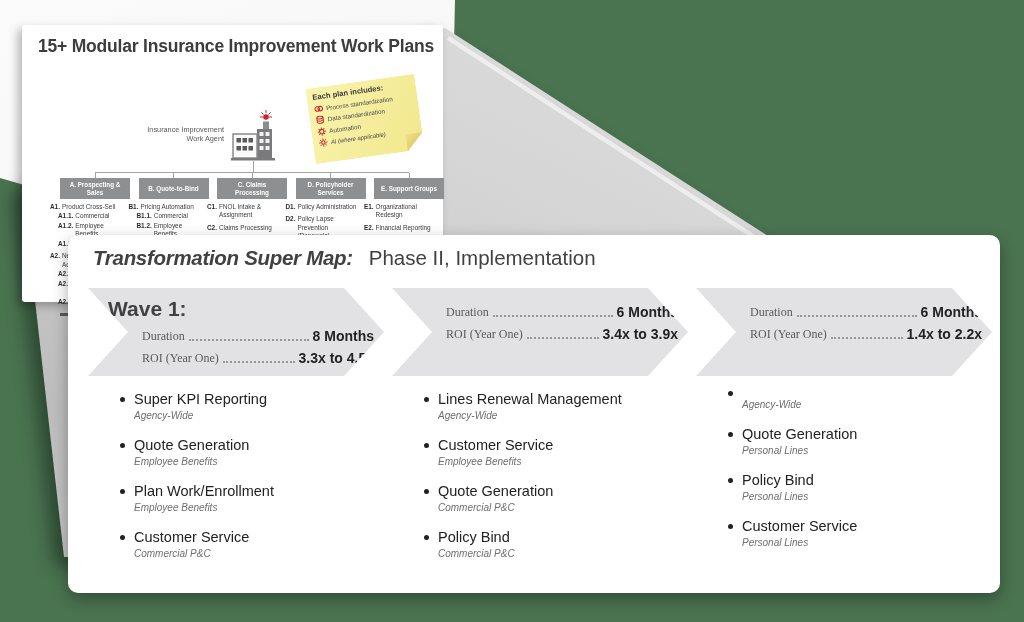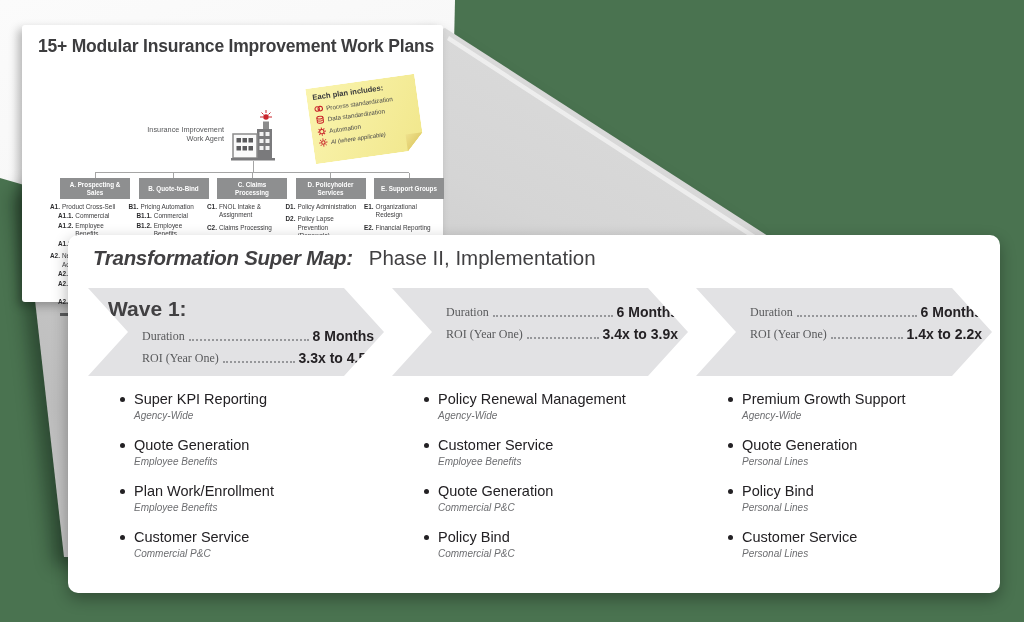--- a/index.html
+++ b/index.html
@@ -389,21 +389,21 @@
               <span class="dot"></span>
               <span class="btitle">Customer Service</span>
             </div>
             <div class="bsub">Commercial P&amp;C</div>
           </div>
       </div>
       <div class="bcol">
         <div class="bitem">
             <div class="bt">
               <span class="dot"></span>
-              <span class="btitle">Policy Renewal Management</span>
+              <span class="btitle">Lines Renewal Management</span>
             </div>
             <div class="bsub">Agency-Wide</div>
           </div>
         <div class="bitem">
             <div class="bt">
               <span class="dot"></span>
               <span class="btitle">Customer Service</span>
             </div>
             <div class="bsub">Employee Benefits</div>
           </div>
@@ -419,21 +419,20 @@
               <span class="dot"></span>
               <span class="btitle">Policy Bind</span>
             </div>
             <div class="bsub">Commercial P&amp;C</div>
           </div>
       </div>
       <div class="bcol">
         <div class="bitem">
             <div class="bt">
               <span class="dot"></span>
-              <span class="btitle">Premium Growth Support</span>
             </div>
             <div class="bsub">Agency-Wide</div>
           </div>
         <div class="bitem">
             <div class="bt">
               <span class="dot"></span>
               <span class="btitle">Quote Generation</span>
             </div>
             <div class="bsub">Personal Lines</div>
           </div>

